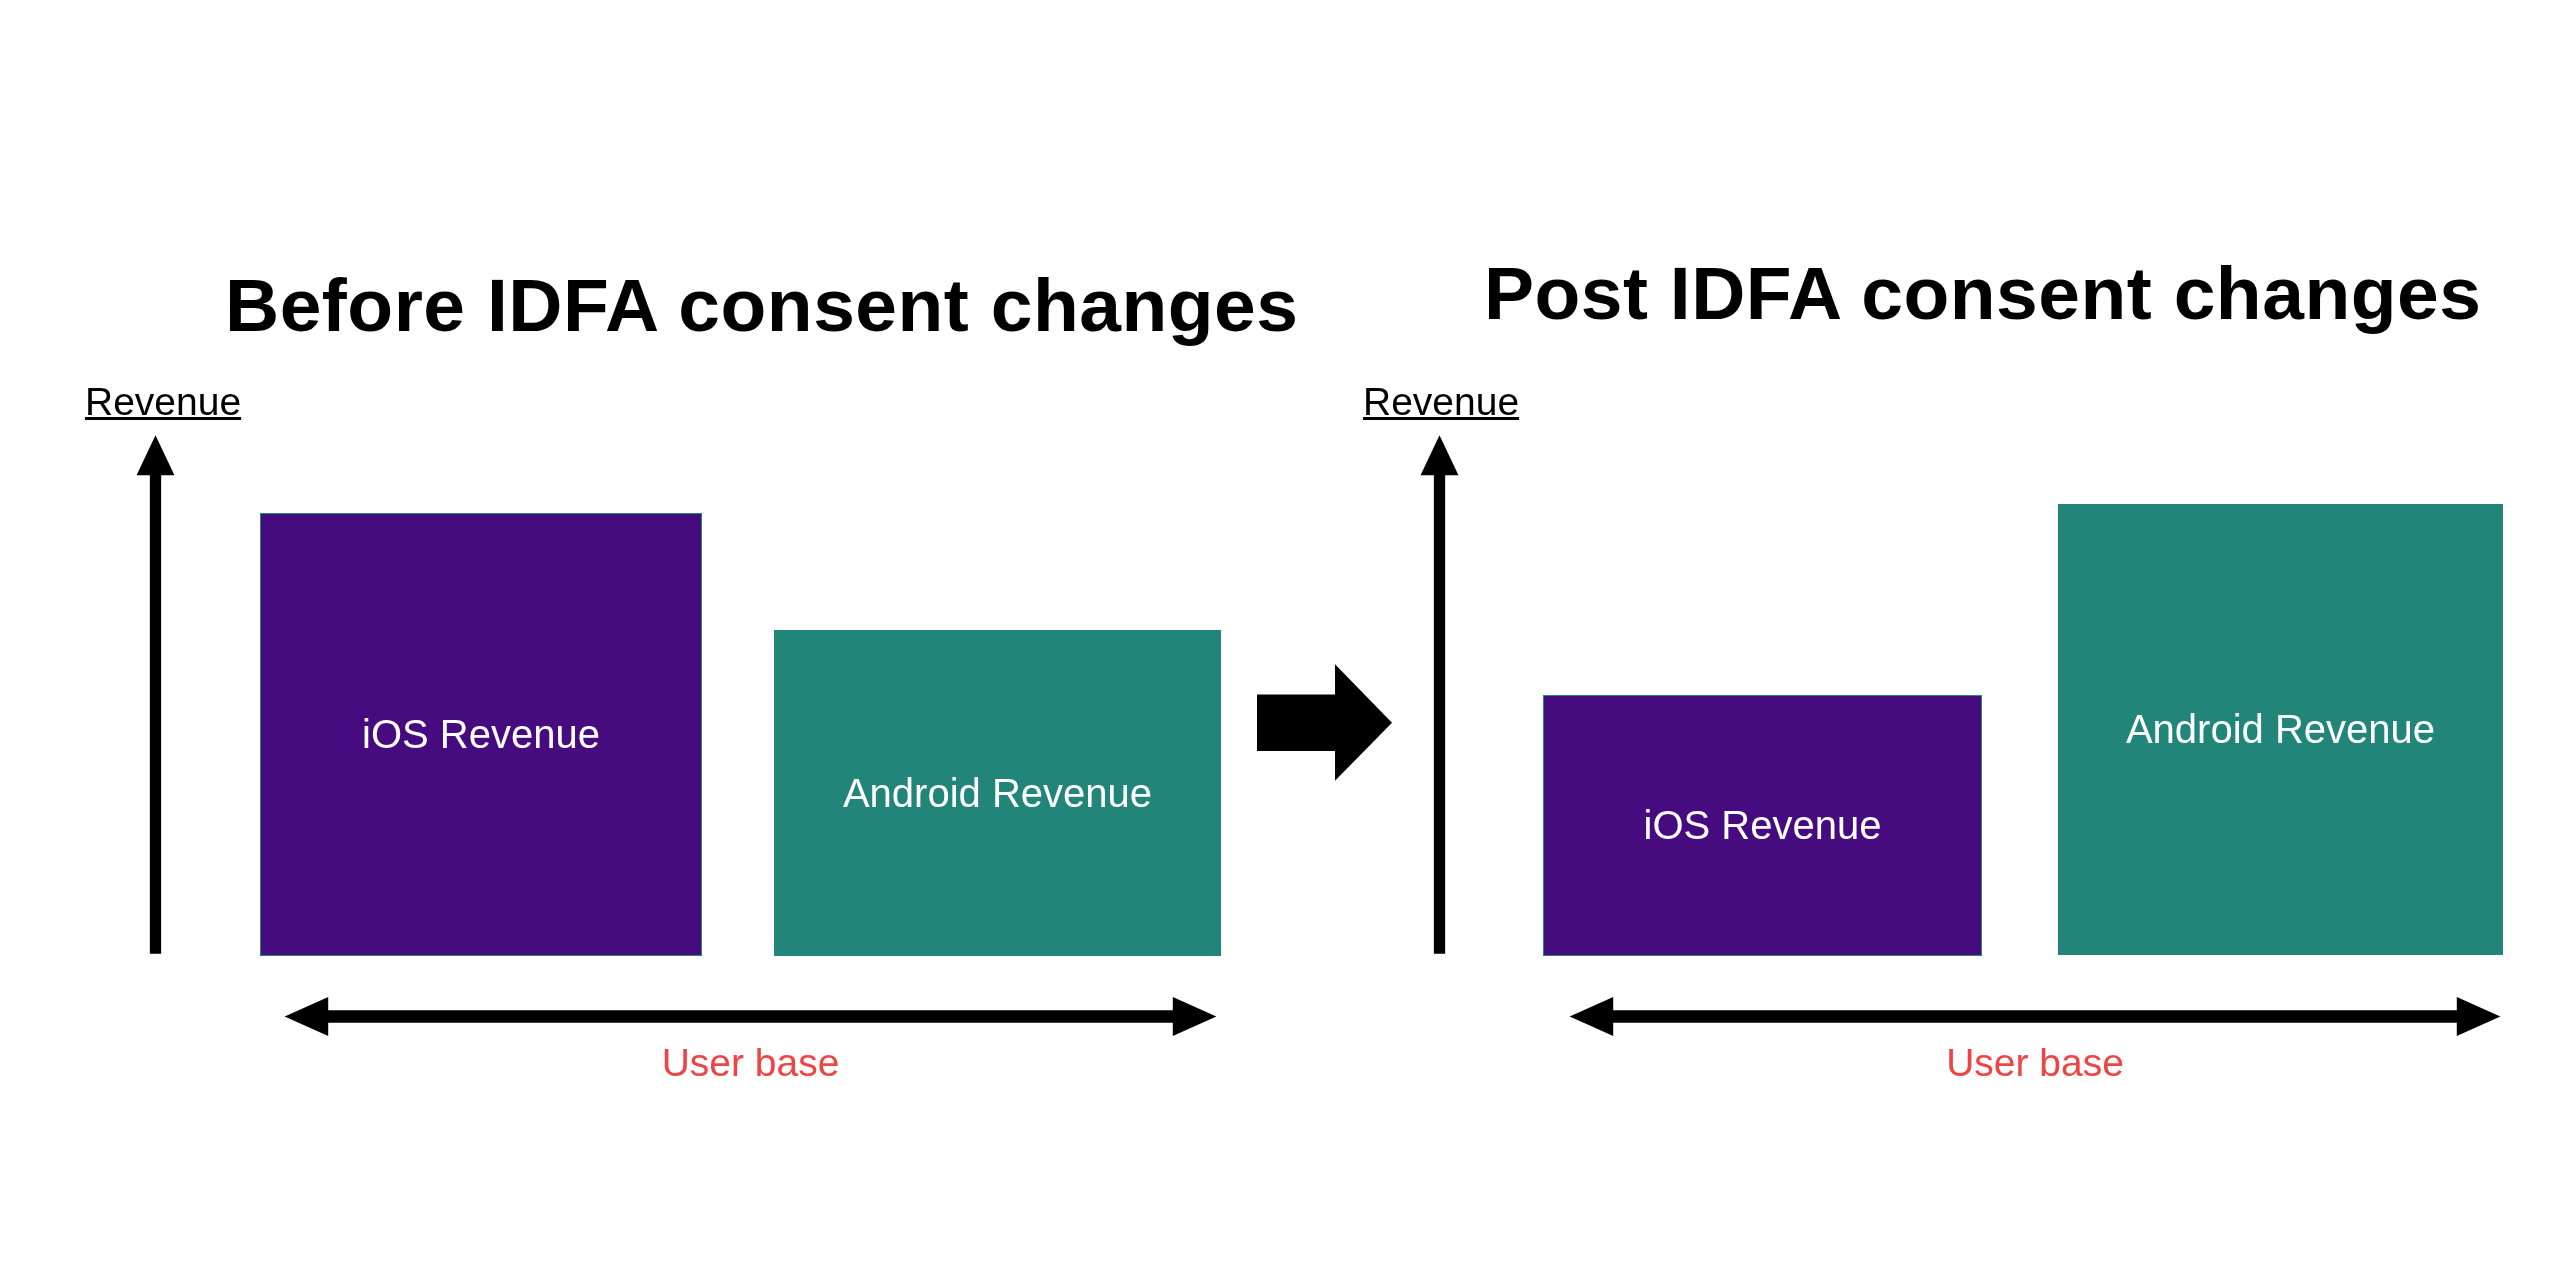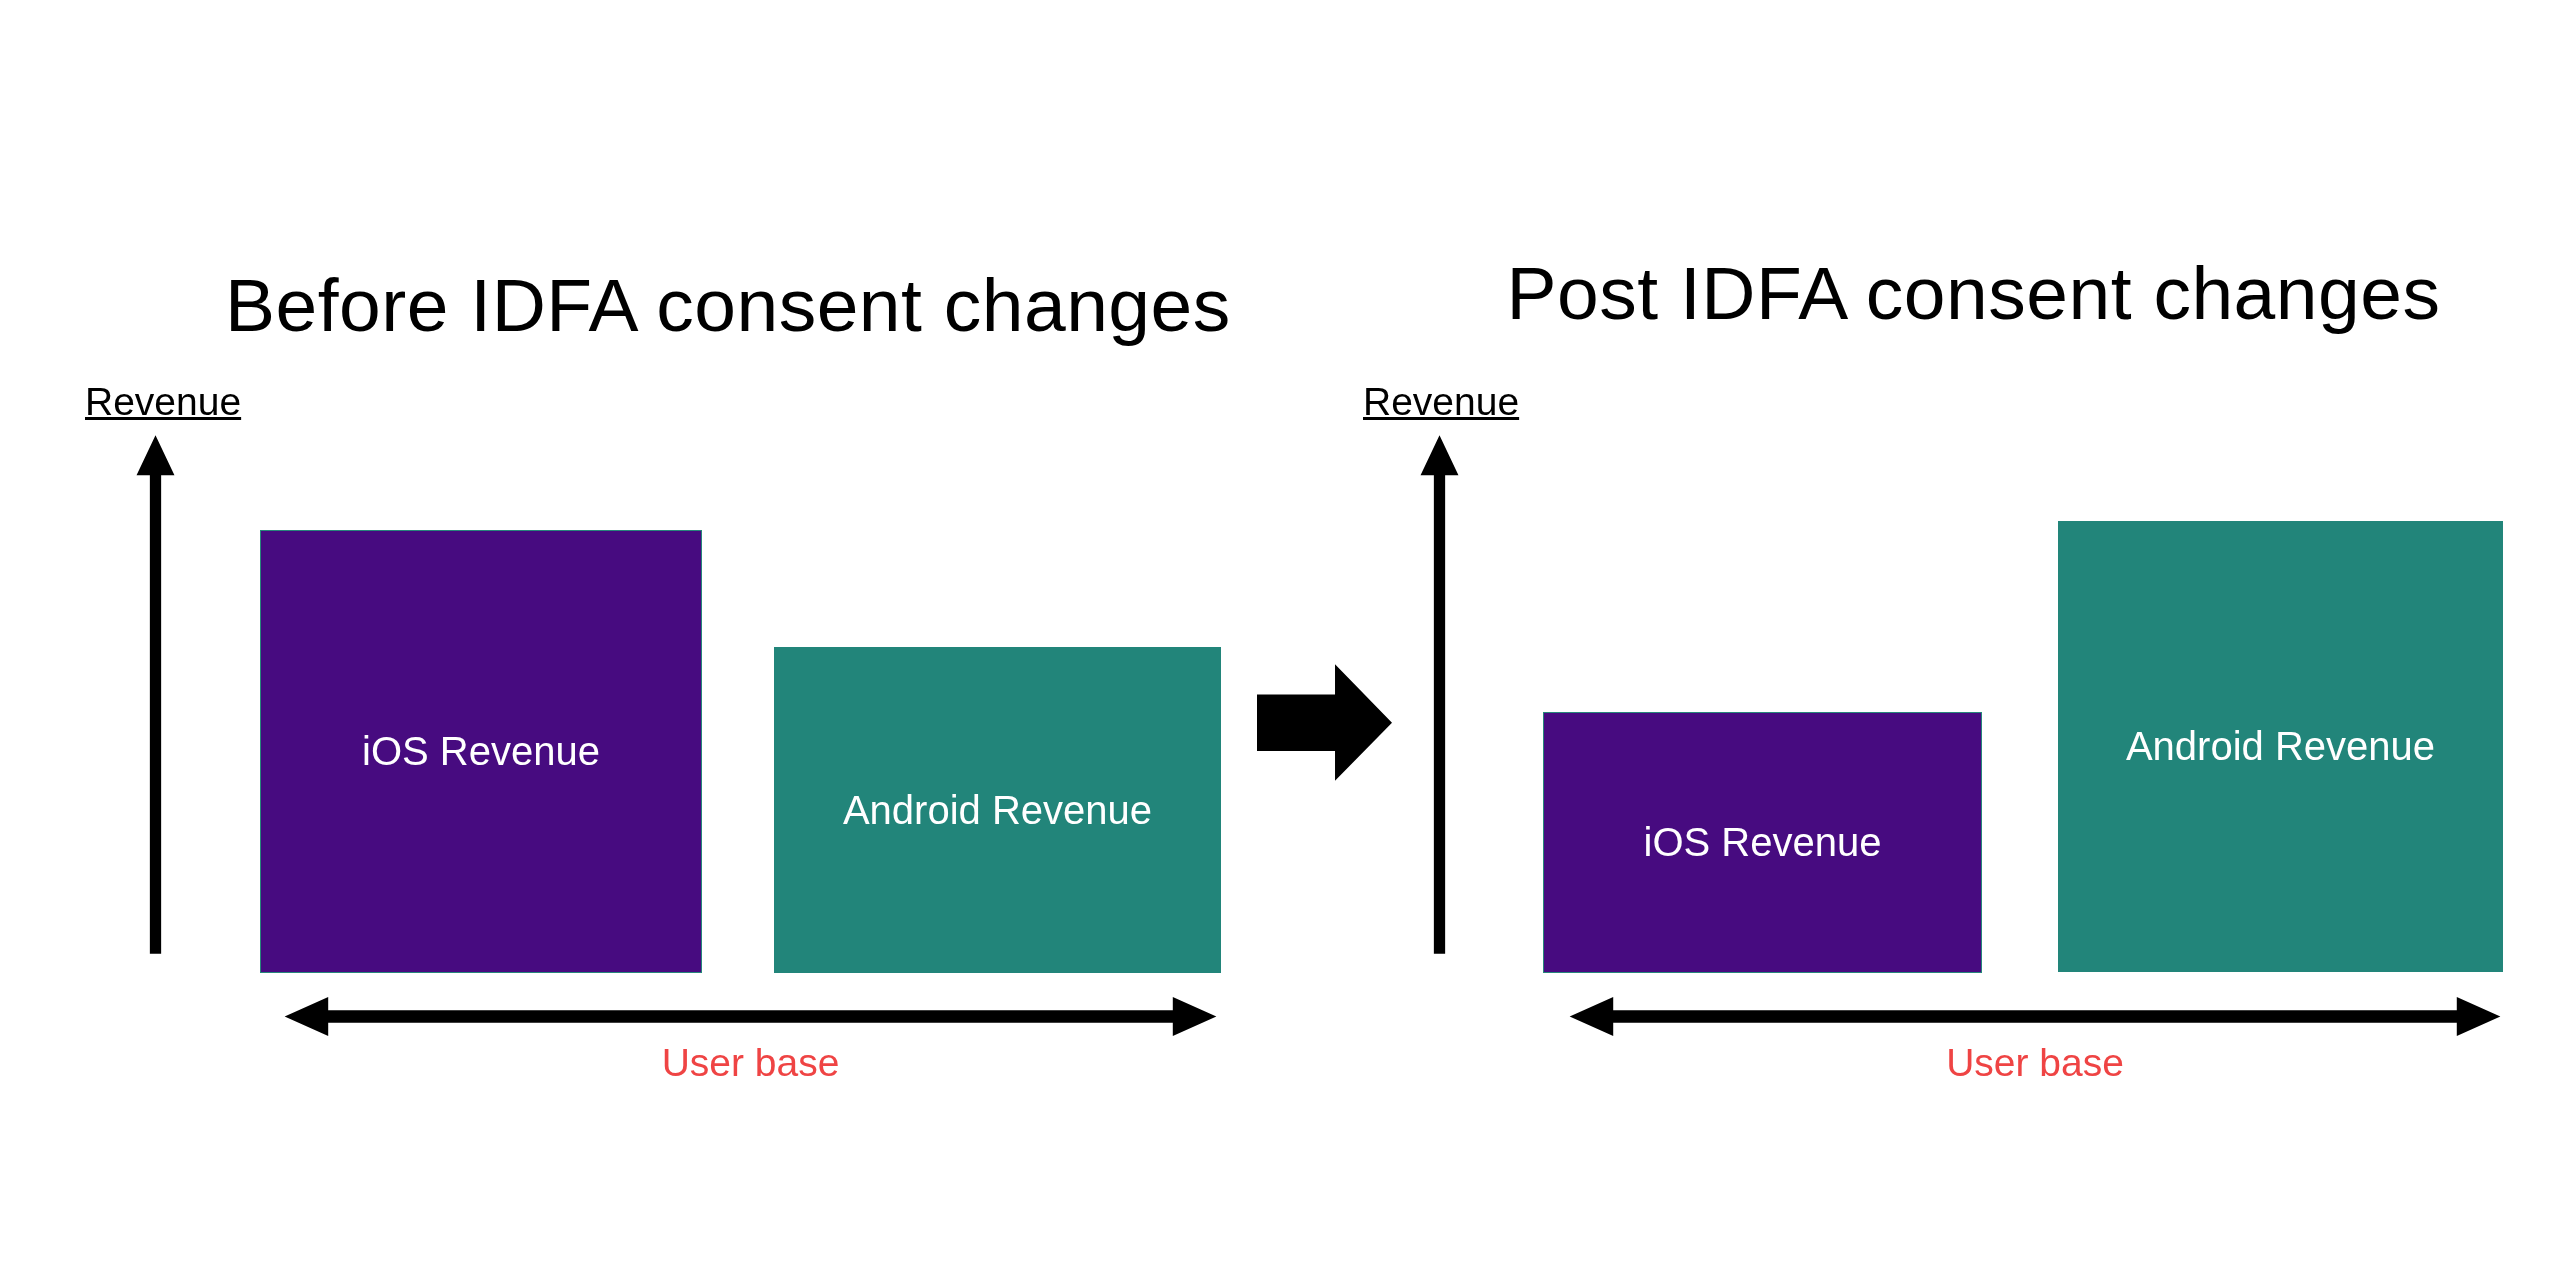--- a/index.html
+++ b/index.html
@@ -9,21 +9,21 @@
     height: 1288px;
     background: #ffffff;
     font-family: "Liberation Sans", sans-serif;
     position: relative;
     overflow: hidden;
   }
   .abs { position: absolute; }
 
   .panel-title {
     font-size: 75px;
-    font-weight: 400;
+    font-weight: 700;
     color: #000000;
     text-align: center;
     letter-spacing: 0.5px;
     line-height: 1.1;
     white-space: nowrap;
   }
   .title-left  { left: 225px;  top: 214px; width: 979px; }
   .title-right { left: 1484px; top: 202px; width: 979px; }
 
   .axis-label {
@@ -45,21 +45,20 @@
     line-height: 1.1;
   }
   .ub-l { left: 282px;  top: 1042px; width: 937px; }
   .ub-r { left: 1567px; top: 1042px; width: 936px; }
 
   .bar {
     display: flex;
     align-items: center;
     justify-content: center;
     box-sizing: border-box;
-    margin-top: 17px;
   }
   .bar .bar-label {
     color: #ffffff;
     font-size: 40px;
     font-weight: 500;
     white-space: nowrap;
   }
   .bar-outline { border: 1.5px solid #27867B; }
 
   .bar-l-ios     { left: 260px;  top: 513px;  width: 442px; height: 443px; }

